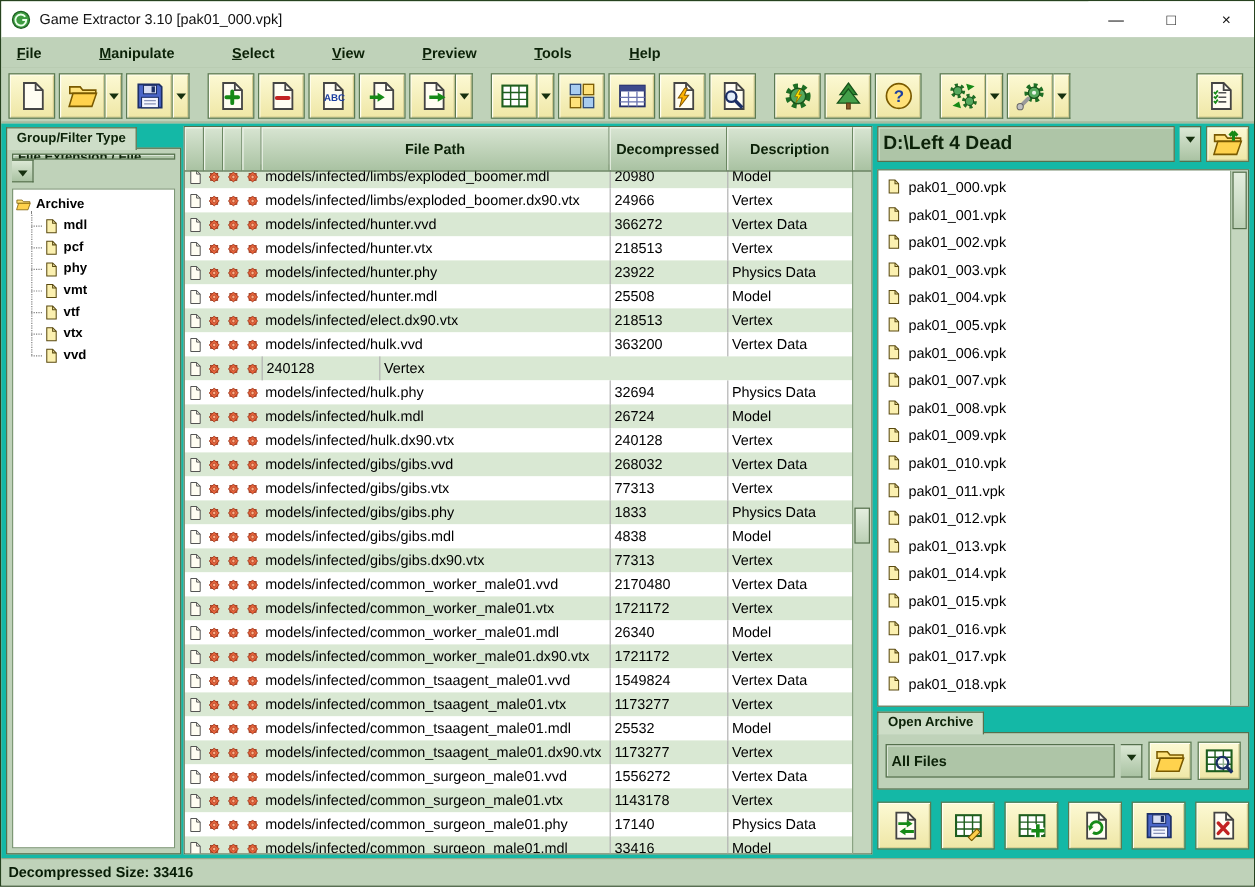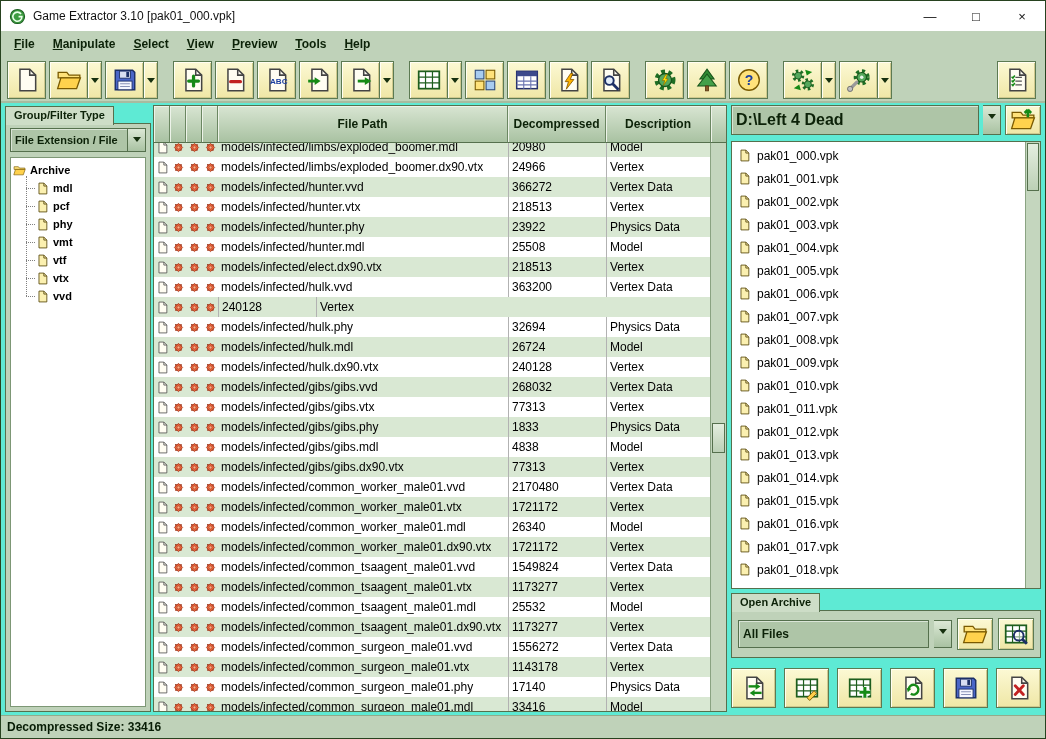--- a/index.html
+++ b/index.html
@@ -8,48 +8,48 @@
   
   .titlebar{position:absolute;top:0;left:0;right:0;height:30px;background:#ffffff;
     display:flex;align-items:center;border-bottom:1px solid #d8d8d8;}
   .titlebar .logo{width:17px;height:17px;margin:0 7px 0 8px;}
   .titlebar .title{font-size:12px;color:#111;}
   .win-controls{margin-left:auto;display:flex;height:100%;}
   .win-btn{width:46px;height:100%;display:flex;align-items:center;justify-content:center;
     font-size:13px;color:#111;background:#fff;}
   
   .menubar{position:absolute;top:30px;left:0;right:0;height:25px;background:#bfd2b9;
-    display:flex;align-items:center;padding-left:4px;border-bottom:1px solid #9cb294;}
+    display:flex;align-items:center;padding-left:4px;border-bottom:1px solid #9cb294;gap:30px;}
   .menu-item{font-size:12px;font-weight:bold;color:#0c2208;padding:3px 9px;}
   .menu-item u{text-decoration:underline;}
   
   .toolbar{position:absolute;top:55px;left:0;right:0;height:47px;background:#bfd2b9;
     display:flex;align-items:center;padding:0 6px;box-shadow:inset 0 -2px 0 #a7bb9f;box-sizing:border-box;}
   .tb-group{display:flex;margin-right:12px;align-items:center;}
   .tb-right{margin-left:auto;margin-right:0;}
   .tb-wrap{display:flex;margin-right:3px;}
   .tb-btn{width:39px;height:38px;padding:0;display:flex;align-items:center;justify-content:center;
     background:linear-gradient(#fcf9d4,#efe7a6);border:1px solid #5c7a52;
     box-shadow:inset 1px 1px 0 #fffef2,inset -1px -1px 0 #cfc98e;cursor:pointer;}
   .tb-arrow{width:14px;height:38px;padding:0;display:flex;align-items:flex-start;justify-content:center;
     background:linear-gradient(#fcf9d4,#efe7a6);border:1px solid #5c7a52;border-left:none;
     box-shadow:inset 1px 1px 0 #fffef2,inset -1px -1px 0 #cfc98e;cursor:pointer;}
   .tri{width:0;height:0;border:4px solid transparent;border-top:5px solid #16300f;margin-top:16px;}
   .icon{display:inline-flex;width:26px;height:26px;}
   .icon svg{width:100%;height:100%;}
   .icon.sm{width:13px;height:13px;flex:0 0 13px;}
   
-  .main{position:absolute;top:102px;left:0;right:0;bottom:22px;background:#5eead4;}
+  .main{position:absolute;top:102px;left:0;right:0;bottom:22px;background:#14b8a6;}
   .tab{position:absolute;height:16px;background:#cdddc7;border:1px solid #55704d;border-bottom:none;
     font-size:11px;font-weight:bold;color:#0c2208;padding:2px 8px 0 8px;z-index:2;white-space:nowrap;}
   
   .left-panel{position:absolute;left:4px;top:2px;width:146px;bottom:4px;}
   .left-body{position:absolute;top:18px;left:0;right:0;bottom:0;border:1px solid #55704d;
     background:#bfd2b9;box-sizing:border-box;padding:4px;}
-  .combo-row{display:flex;height:24px;}
+  .combo-row{display:flex;height:24px;flex-direction:column;}
   .combo{flex:1;display:flex;align-items:center;background:#aec5a7;border:1px solid #55704d;
     box-shadow:inset 1px 1px 0 rgba(255,255,255,.55);font-size:11px;font-weight:bold;color:#0c2208;
     padding:0 4px;overflow:hidden;white-space:nowrap;box-sizing:border-box;}
   .combo-btn{width:18px;display:flex;align-items:flex-start;justify-content:center;padding:0;
     background:linear-gradient(#dbe8d5,#a9c2a2);border:1px solid #55704d;border-left:none;cursor:pointer;}
   .combo-btn .tri{margin-top:8px;}
   .tree-area{position:absolute;top:33px;left:4px;right:4px;bottom:4px;background:#ffffff;
     border:1px solid #7d9775;padding:3px 2px;overflow:hidden;}
   .tree-root{display:flex;align-items:center;gap:4px;height:18px;font-size:11px;font-weight:bold;}
   .tree-children{margin-left:9px;position:relative;}

